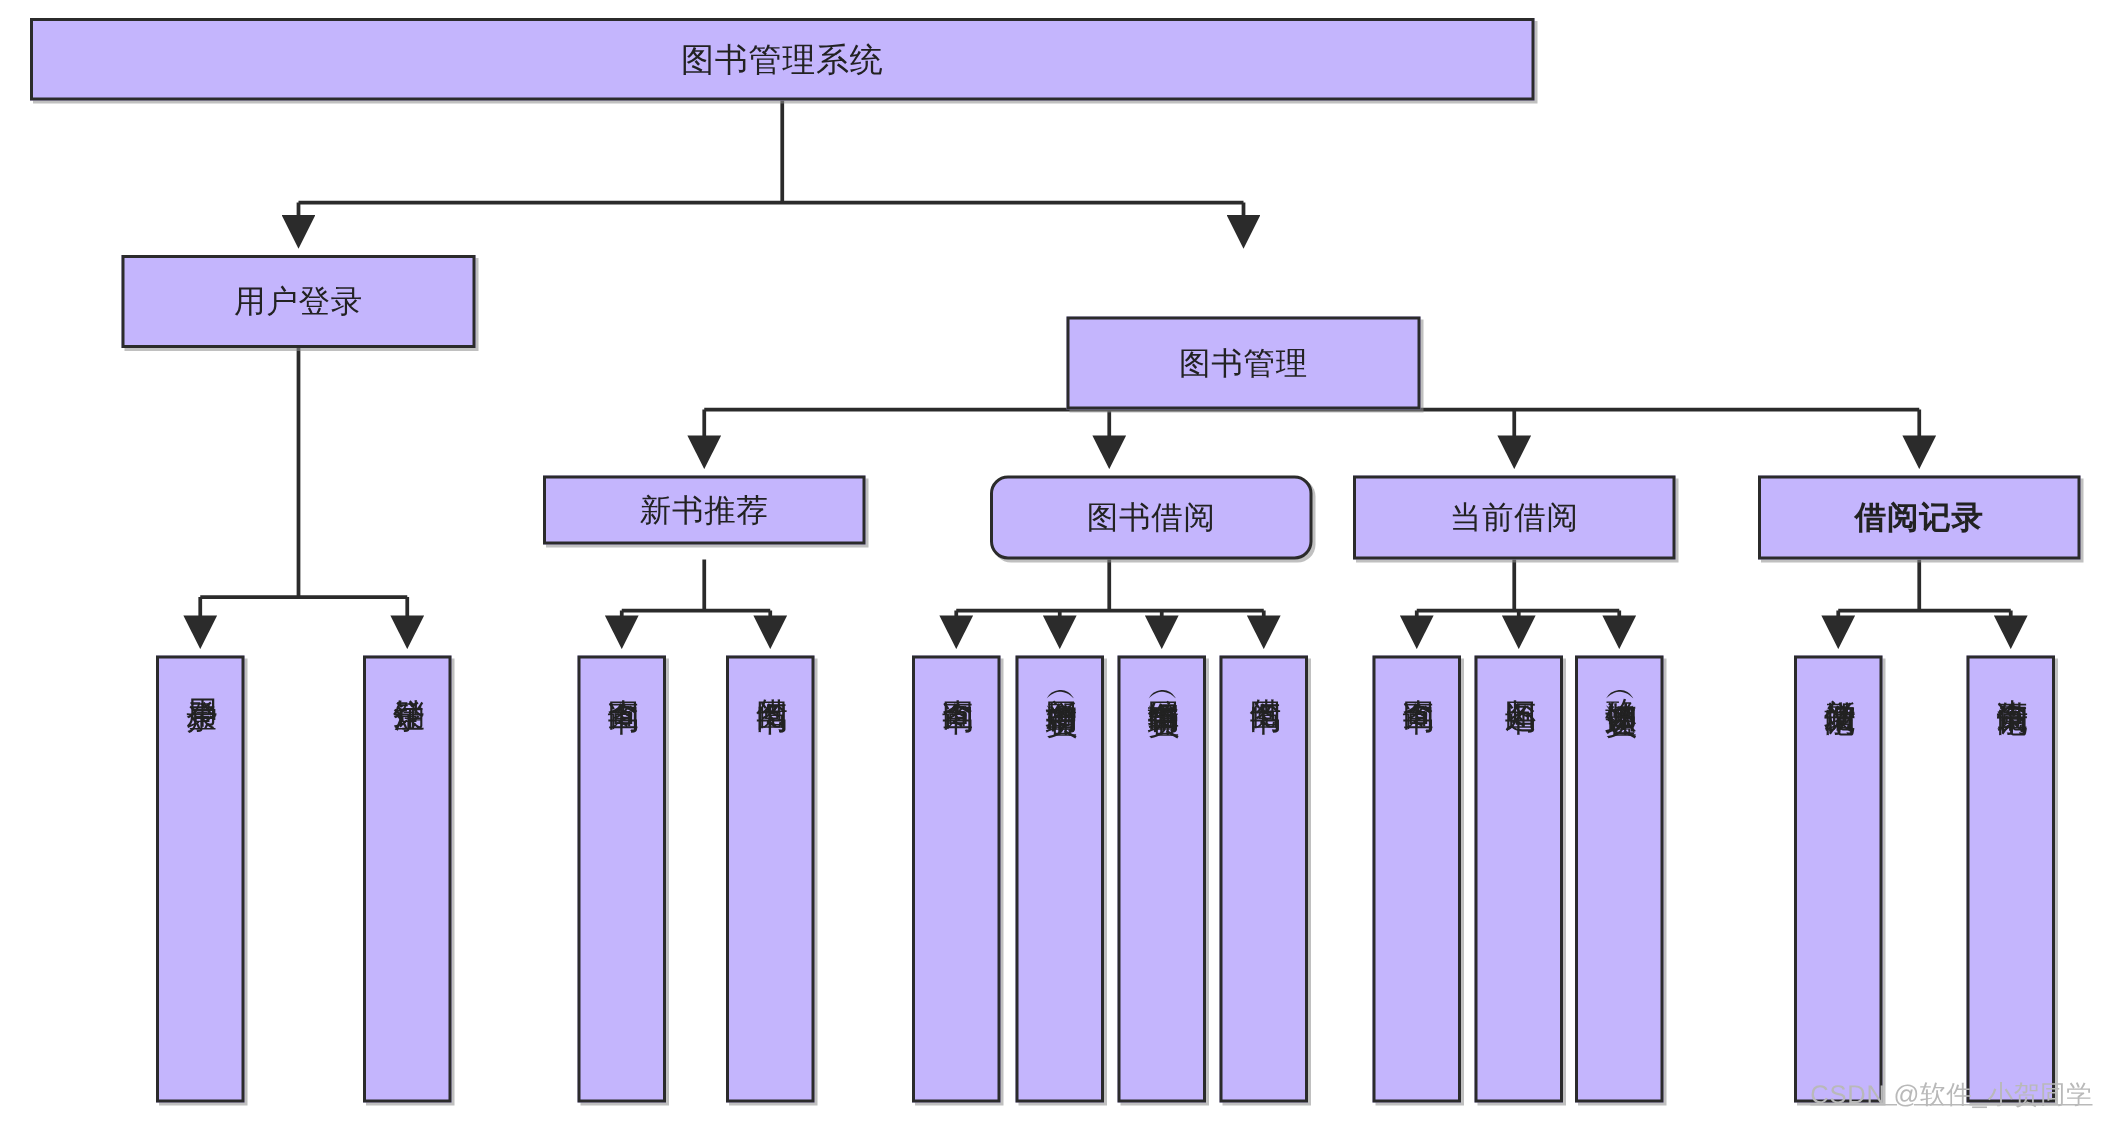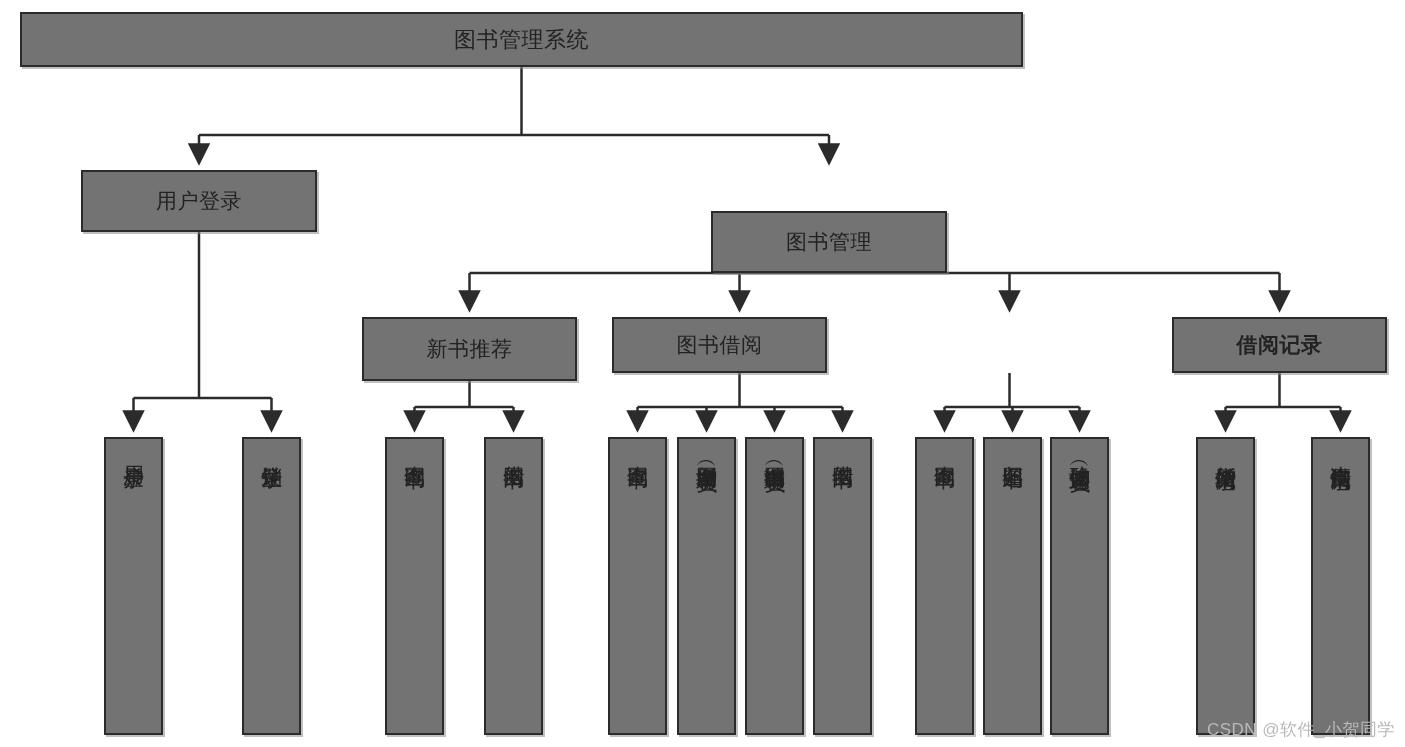--- a/index.html
+++ b/index.html
@@ -21,21 +21,21 @@
     position: absolute;
     left: 0;
     top: 0;
     width: 1405px;
     height: 747px;
     pointer-events: none;
   }
   .node {
     position: absolute;
     box-sizing: border-box;
-    background: #737373;
+    background: #c4b5fd;
     border: 2px solid #2b2b2b;
     box-shadow: 2px 2px 0 0 rgba(140,140,140,0.55);
     display: flex;
     align-items: center;
     justify-content: center;
     color: #222222;
   }
   .node-h {
     font-size: 21px;
     letter-spacing: 0.5px;
@@ -56,20 +56,21 @@
     color: #222222;
   }
   .watermark {
     position: absolute;
     right: 10px;
     bottom: 6px;
     font-size: 17px;
     color: #b9b9b9;
     white-space: nowrap;
     letter-spacing: 0.5px;
+    text-decoration: underline;
   }
 </style>
 </head>
 <body>
 
 <div id="canvas">
 
   <svg class="wires" viewBox="0 0 1405 747" xmlns="http://www.w3.org/2000/svg">
     <defs>
       <marker id="arrow" viewBox="0 0 12 12" refX="10" refY="6" markerWidth="9" markerHeight="9" orient="auto-start-reverse">
@@ -125,25 +126,28 @@
     <span class="node-h">图书管理系统</span>
   </div>
 
   <div class="node" style="left:81px; top:170px; width:236px; height:62px;">
     <span class="node-h">用户登录</span>
   </div>
   <div class="node" style="left:711px; top:170px; width:236px; height:62px;margin-top:41px;">
     <span class="node-h">图书管理</span>
   </div>
 
-  <div class="node" style="left:362px; top:317px; width:215px; height:64px;text-align:right;">
+  <div class="node" style="left:362px; top:317px; width:215px; height:46px;text-align:right;">
     <span class="node-h">新书推荐</span>
   </div>
-  <div class="node" style="left:612px; top:317px; width:215px; height:56px;">
+  <div class="node" style="left:660px; top:317px; width:215px; height:56px;border-radius:12px;">
     <span class="node-h">图书借阅</span>
+  </div>
+  <div class="node" style="left:902px; top:317px; width:215px; height:56px;">
+    <span class="node-h">当前借阅</span>
   </div>
   <div class="node" style="left:1172px; top:317px; width:215px; height:56px;font-weight:bold;">
     <span class="node-h">借阅记录</span>
   </div>
 
   <div class="node node-v" style="left:104px; top:437px; width:59px; height:298px;">
     <span class="vtext">用户登录</span>
   </div>
   <div class="node node-v" style="left:242px; top:437px; width:59px; height:298px;">
     <span class="vtext">注销登录</span>

